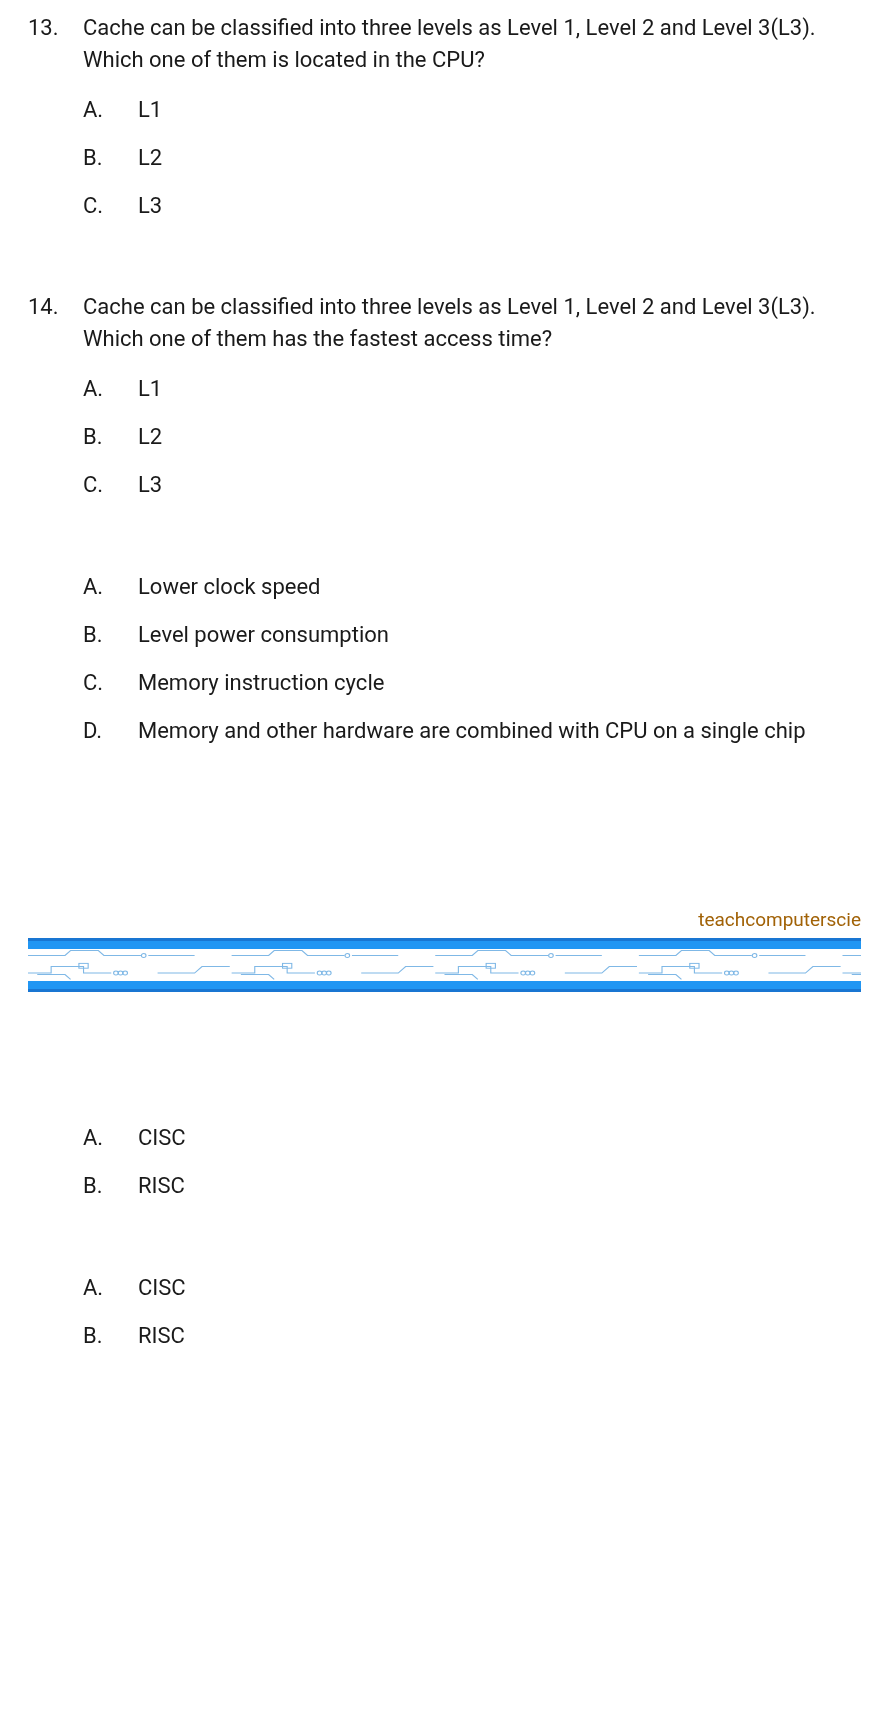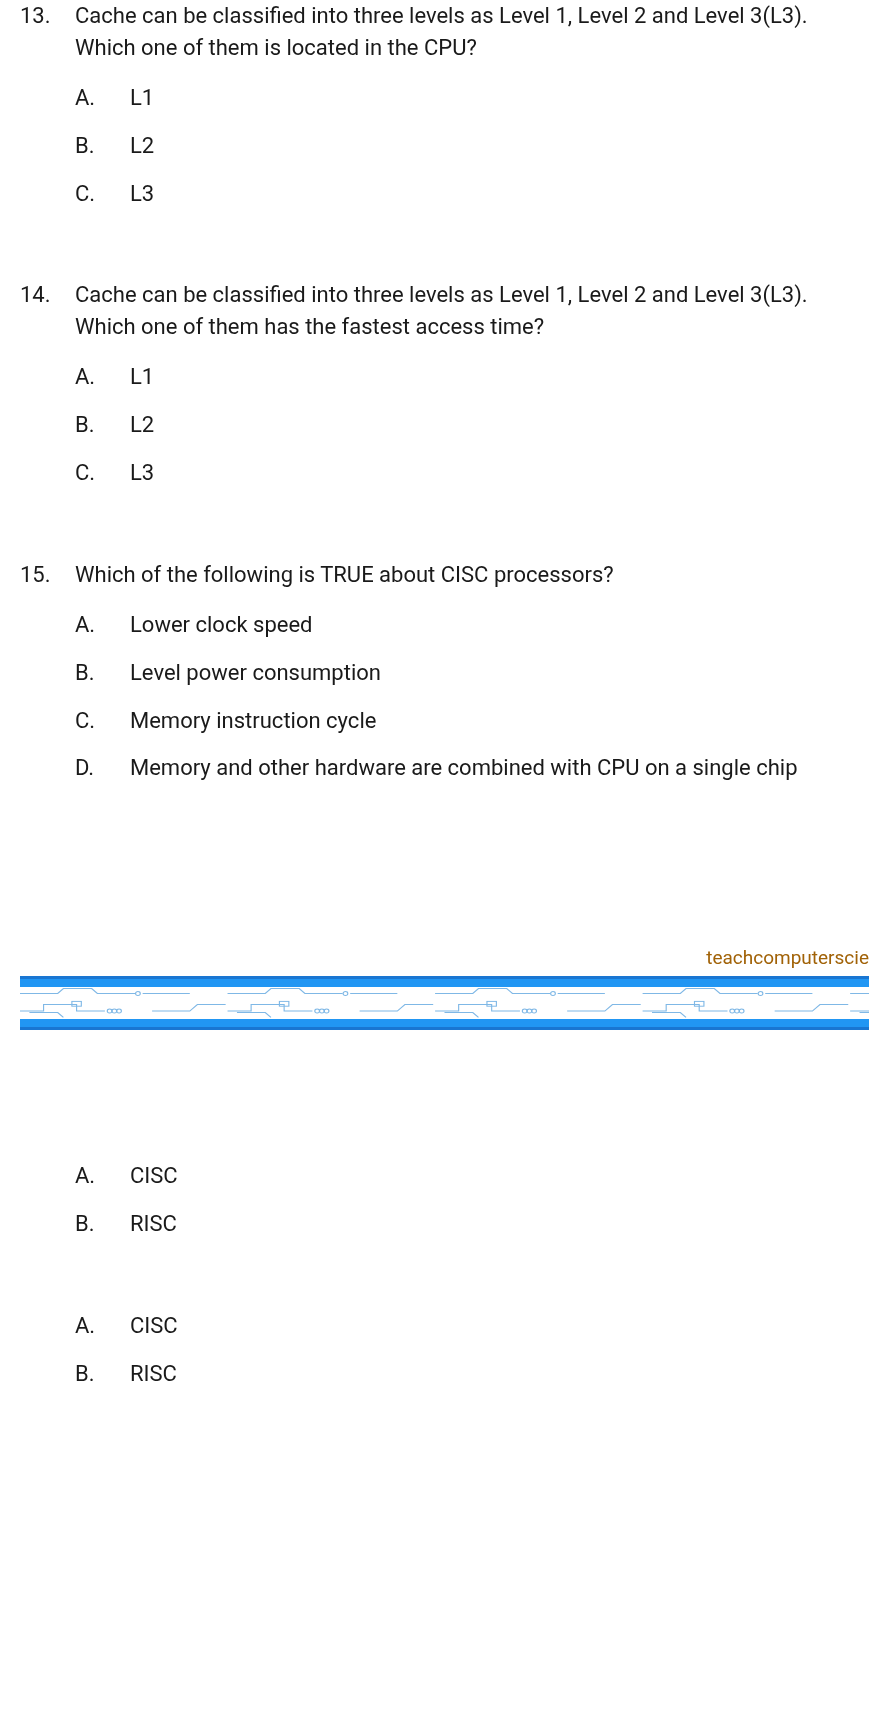--- a/index.html
+++ b/index.html
@@ -5,21 +5,22 @@
   * { margin: 0; padding: 0; box-sizing: border-box; }
   body {
     font-family: -apple-system, BlinkMacSystemFont, "Segoe UI", Roboto, "Helvetica Neue", Arial, sans-serif;
     background: #ffffff;
     color: #1a1a1a;
     width: 889px;
     font-size: 22px;
     line-height: 1.45;
   }
   .page {
-    padding: 0 20px;
+    padding: 0 28px;
+    margin-top: 12px;
   }
   .question-block {
     margin-bottom: 70px;
   }
   .question-row {
     display: flex;
     margin-bottom: 18px;
   }
   .q-num {
     width: 55px;
@@ -119,24 +120,20 @@
           <div class="opt-letter">B.</div>
           <div class="opt-text">L2</div>
         </div>
         <div class="option-row">
           <div class="opt-letter">C.</div>
           <div class="opt-text">L3</div>
         </div>
       </div>
     </div>
     <div class="question-block">
-      <div class="question-row">
-        <div class="q-num">15.</div>
-        <div class="q-text">Which of the following is TRUE about CISC processors?</div>
-      </div>
       <div class="options">
         <div class="option-row">
           <div class="opt-letter">A.</div>
           <div class="opt-text">Lower clock speed</div>
         </div>
         <div class="option-row">
           <div class="opt-letter">B.</div>
           <div class="opt-text">Level power consumption</div>
         </div>
         <div class="option-row">

